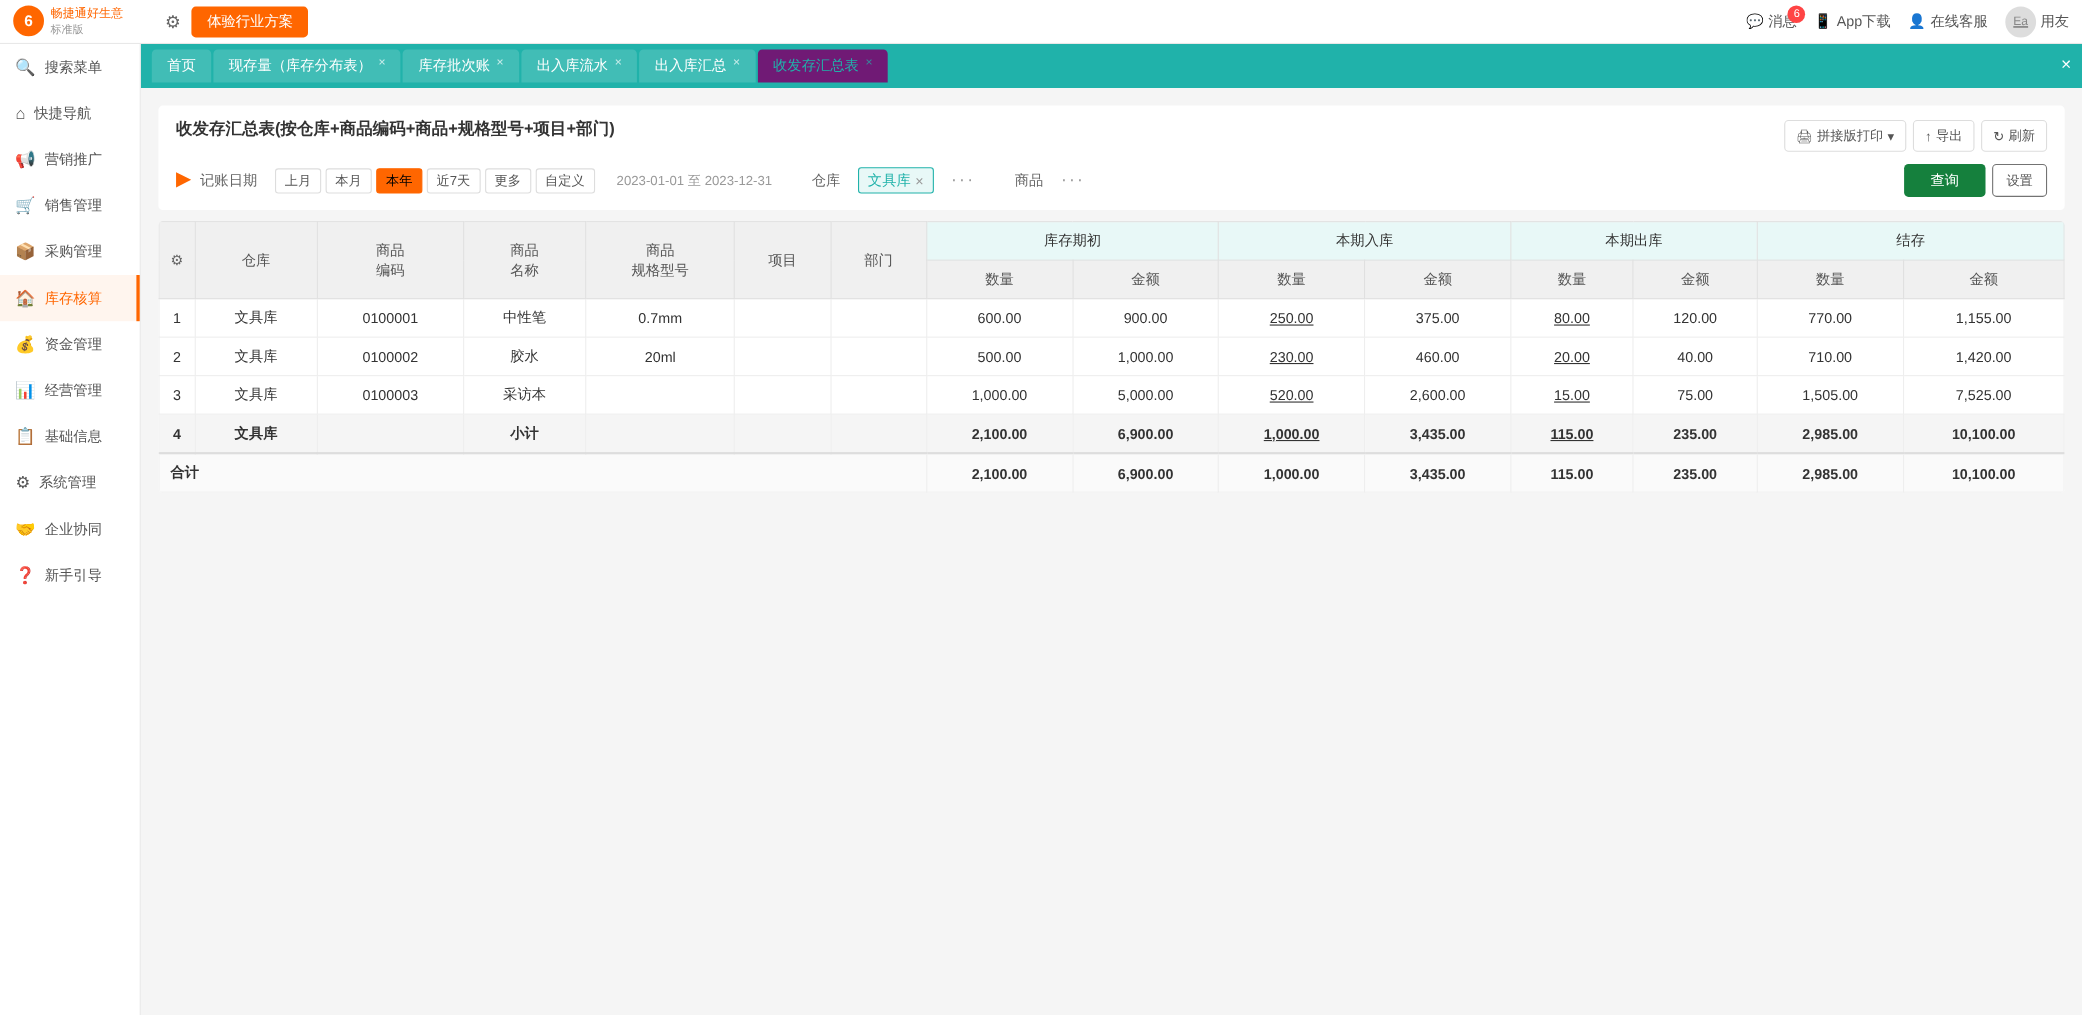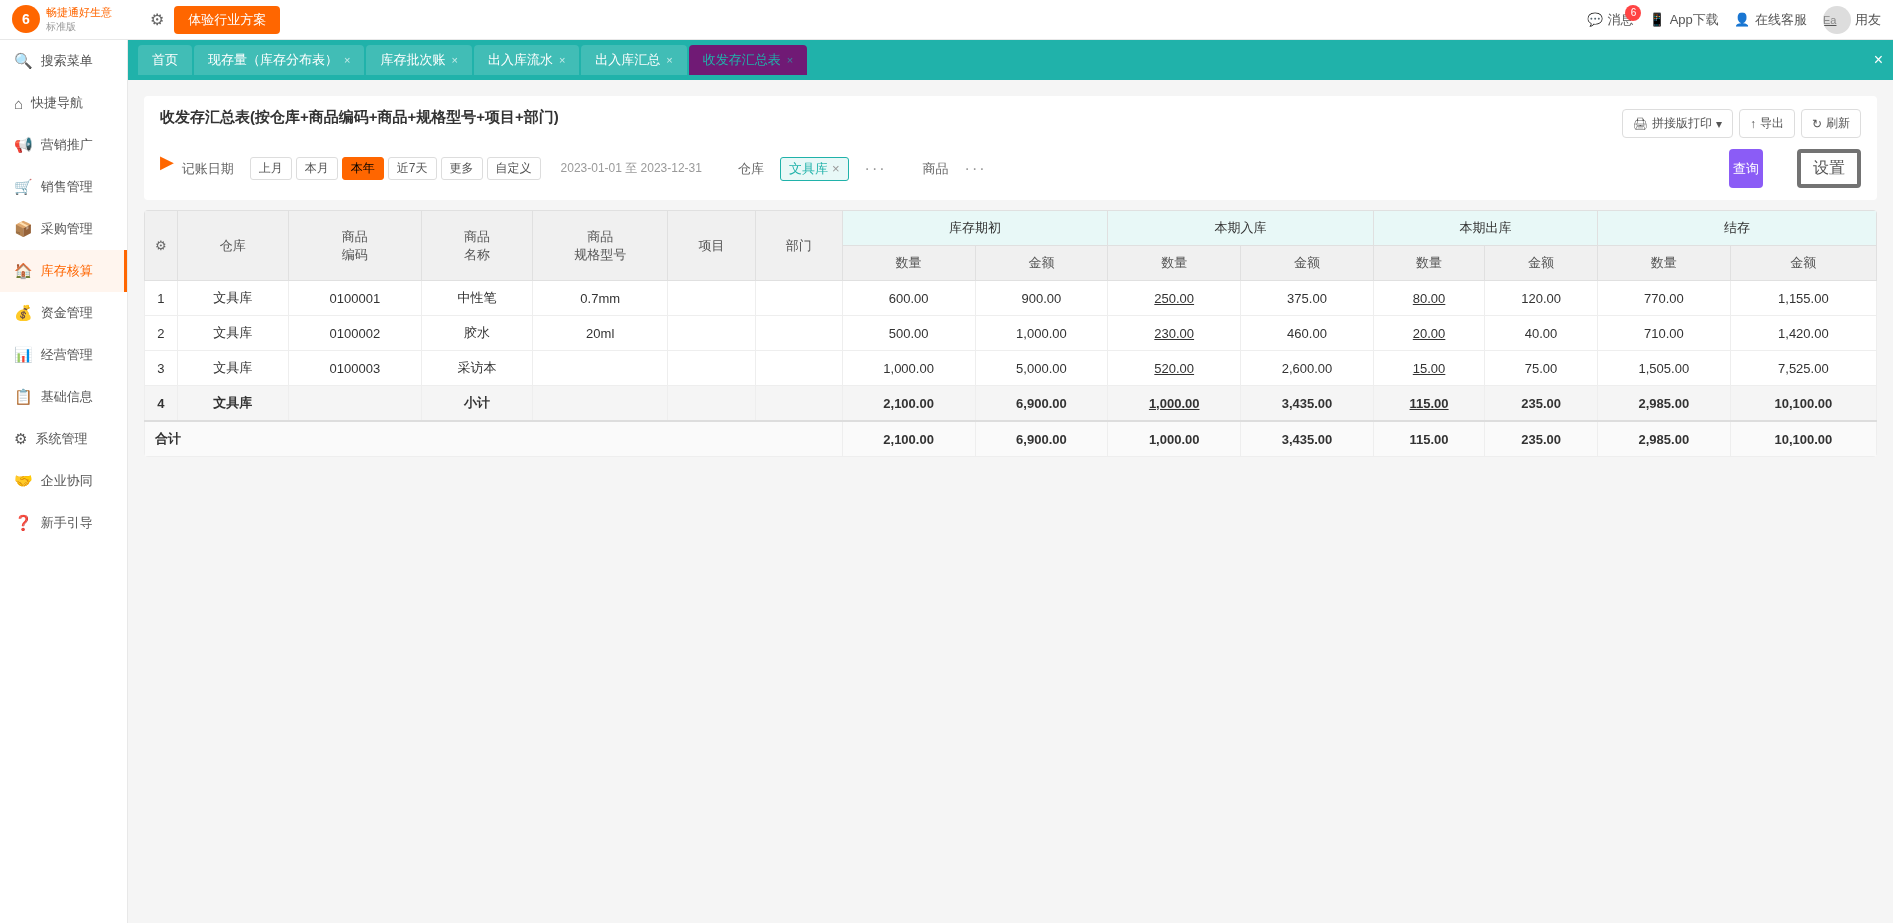--- a/index.html
+++ b/index.html
@@ -18,48 +18,48 @@
     .logo-area { display: flex; align-items: center; gap: 6px; min-width: 128px; }
     .logo-icon { width: 28px; height: 28px; background: #ff6600; border-radius: 50%; display: flex; align-items: center; justify-content: center; color: #fff; font-weight: bold; font-size: 14px; }
     .logo-text { font-size: 11px; color: #ff6600; line-height: 1.3; }
     .logo-sub { font-size: 10px; color: #999; }
     .system-title { font-size: 13px; color: #555; flex: 1; }
     .industry-btn { background: #ff6600; color: #fff; border: none; border-radius: 4px; padding: 5px 14px; cursor: pointer; font-size: 13px; }
     .gear-icon-btn { background: none; border: none; cursor: pointer; color: #666; font-size: 16px; }
     .top-right { margin-left: auto; display: flex; align-items: center; gap: 16px; }
     .top-right-item { display: flex; align-items: center; gap: 4px; cursor: pointer; color: #555; font-size: 13px; position: relative; }
     .badge { background: #ff4444; color: #fff; border-radius: 50%; width: 16px; height: 16px; font-size: 10px; display: flex; align-items: center; justify-content: center; position: absolute; top: -6px; right: -8px; }
-    .user-avatar { width: 28px; height: 28px; background: #ddd; border-radius: 50%; display: flex; align-items: center; justify-content: flex-start; overflow: hidden; text-decoration: underline; }
+    .user-avatar { width: 28px; height: 28px; background: #ddd; border-radius: 50%; display: flex; align-items: center; justify-content: center; overflow: hidden; text-decoration: underline; }
 
     
     .sidebar-item { display: flex; align-items: center; gap: 8px; padding: 12px 14px; cursor: pointer; color: #555; font-size: 13px; }
     .sidebar-item.active { background: #fff5ee; color: #ff6600; border-right: 3px solid #ff6600; }
     .sidebar-icon { font-size: 15px; }
 
     
-    .tab { display: flex; align-items: center; gap: 6px; padding: 6px 14px; background: rgba(255,255,255,0.15); color: #fff; border-radius: 4px 4px 0 0; cursor: pointer; font-size: 13px; white-space: nowrap; }
+    .tab { display: flex; align-items: flex-start; gap: 6px; padding: 6px 14px; background: rgba(255,255,255,0.15); color: #fff; border-radius: 4px 4px 0 0; cursor: pointer; font-size: 13px; white-space: nowrap; }
     .tab.active { background: #701a75; color: #20b2aa; }
     .tab-close { font-size: 11px; cursor: pointer; opacity: 0.7; }
     .tab-bar-close { margin-left: auto; color: #fff; cursor: pointer; font-size: 16px; }
 
     
     .page-header { background: #fff; padding: 12px 16px; border-radius: 4px; margin-bottom: 10px; }
     .page-title { font-size: 15px; font-weight: bold; color: #333; margin-bottom: 12px; }
     .filter-row { display: flex; align-items: center; gap: 16px; flex-wrap: wrap; }
     .filter-label { color: #666; font-size: 13px; }
     .date-shortcuts { display: flex; gap: 4px; align-items: center; }
     .date-btn { padding: 2px 8px; border: 1px solid #ddd; border-radius: 3px; cursor: pointer; font-size: 12px; background: #fff; color: #555; }
     .date-btn.active { background: #ff6600; color: #000000; border-color: #ff6600; }
     .date-range { font-size: 12px; color: #999; margin-left: 4px; }
     .warehouse-tag { display: flex; align-items: center; gap: 4px; background: #e8f8f7; border: 1px solid #20b2aa; border-radius: 3px; padding: 2px 8px; font-size: 13px; color: #20b2aa; }
     .warehouse-tag-close { cursor: pointer; color: #999; }
     .expand-row { text-align: center; margin-top: 8px; }
     .expand-btn { color: #20b2aa; cursor: pointer; font-size: 12px; border: none; background: none; }
-    .query-btn { background: #8b5cf6; color: #fff; border: none; border-radius: 4px; padding: 6px 4px; cursor: pointer; font-size: 13px; }
-    .settings-btn { background: #fff; color: #555; border: 4px solid #737373; border-radius: 4px; padding: 5px 12px; cursor: pointer; font-size: 16px; margin-left: 28px; }
+    .query-btn { background: #15803d; color: #fff; border: none; border-radius: 4px; padding: 6px 24px; cursor: pointer; font-size: 13px; }
+    .settings-btn { background: #fff; color: #555; border: 1px solid #737373; border-radius: 4px; padding: 5px 12px; cursor: pointer; font-size: 12px; }
     .print-btn, .export-btn, .refresh-btn { background: none; border: 1px solid #ddd; border-radius: 4px; padding: 5px 10px; cursor: pointer; font-size: 12px; color: #555; display: flex; align-items: center; gap: 4px; }
     .top-actions { display: flex; align-items: center; gap: 6px; margin-left: auto; }
 
     
     .table-container { background: #fff; border-radius: 4px; overflow: auto; }
     table { width: 100%; border-collapse: collapse; font-size: 13px; }
     thead th { background: #f0f0f0; padding: 8px 10px; text-align: center; border: 1px solid #e0e0e0; font-weight: normal; color: #555; white-space: nowrap; }
     thead th.group-header { background: #e8f8f7; color: #333; }
     tbody td { padding: 8px 10px; text-align: center; border: 1px solid #eee; color: #333; }
     tbody tr.subtotal { font-weight: bold; background: #f5f5f5; }

